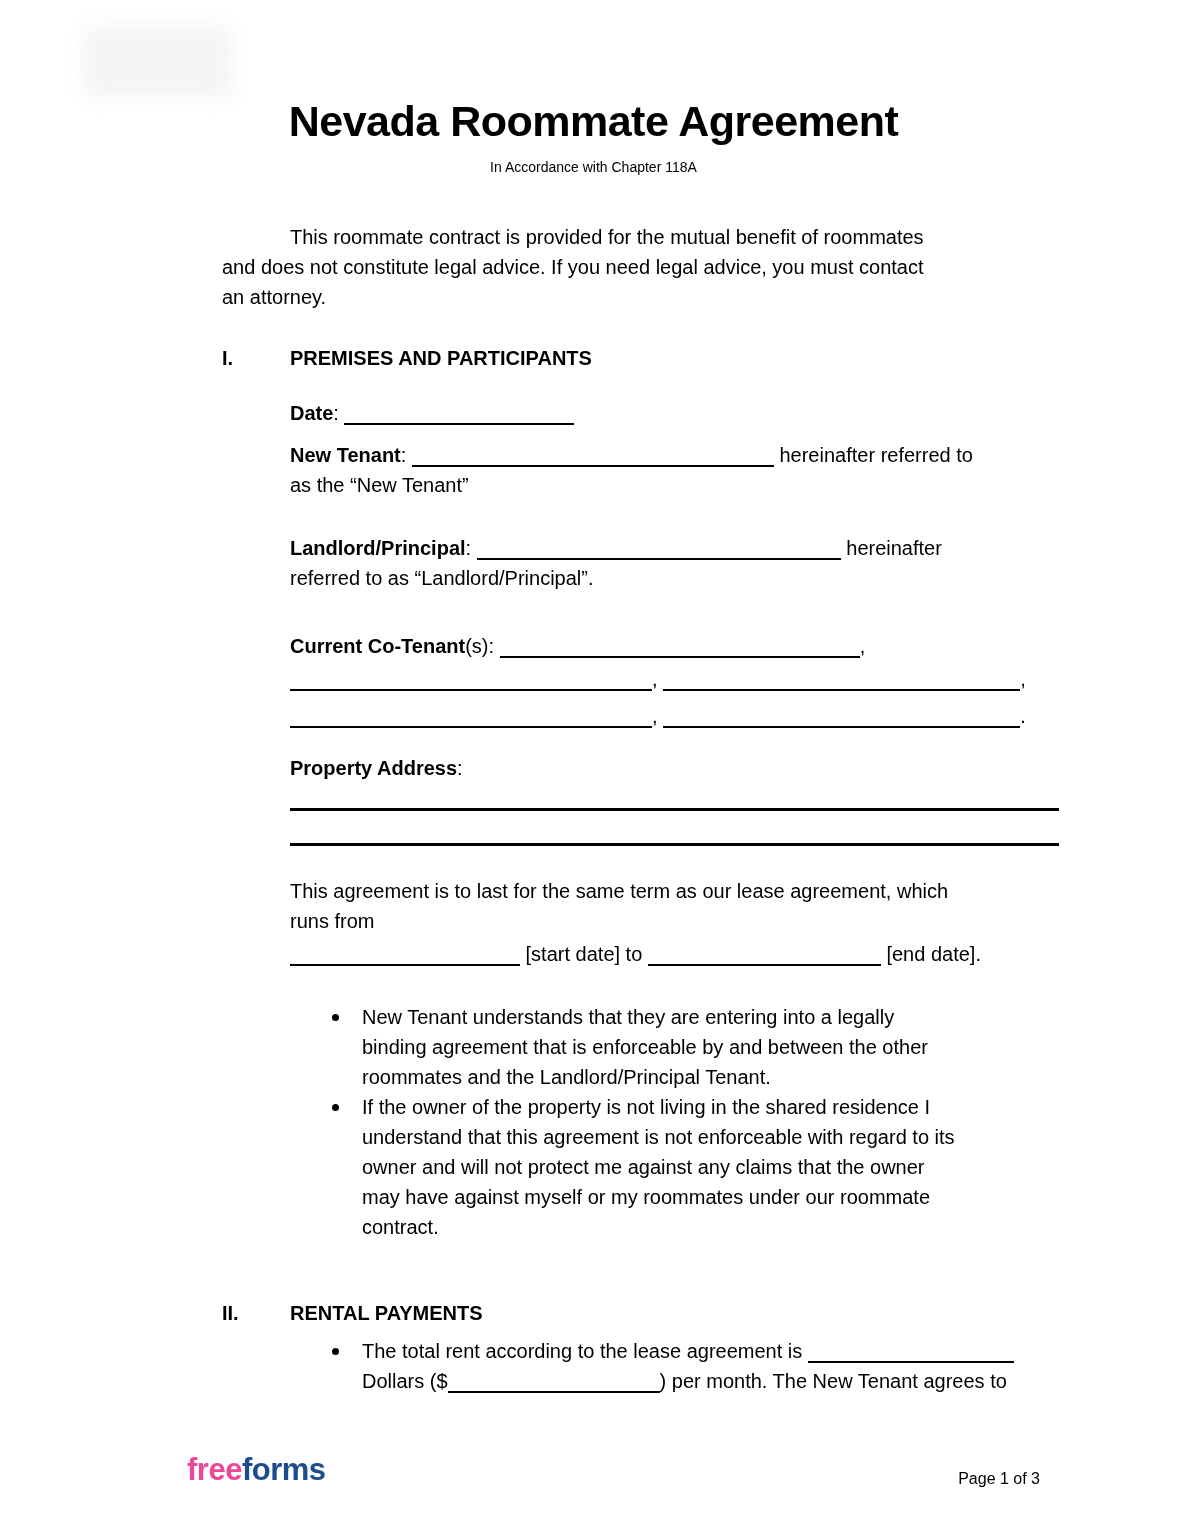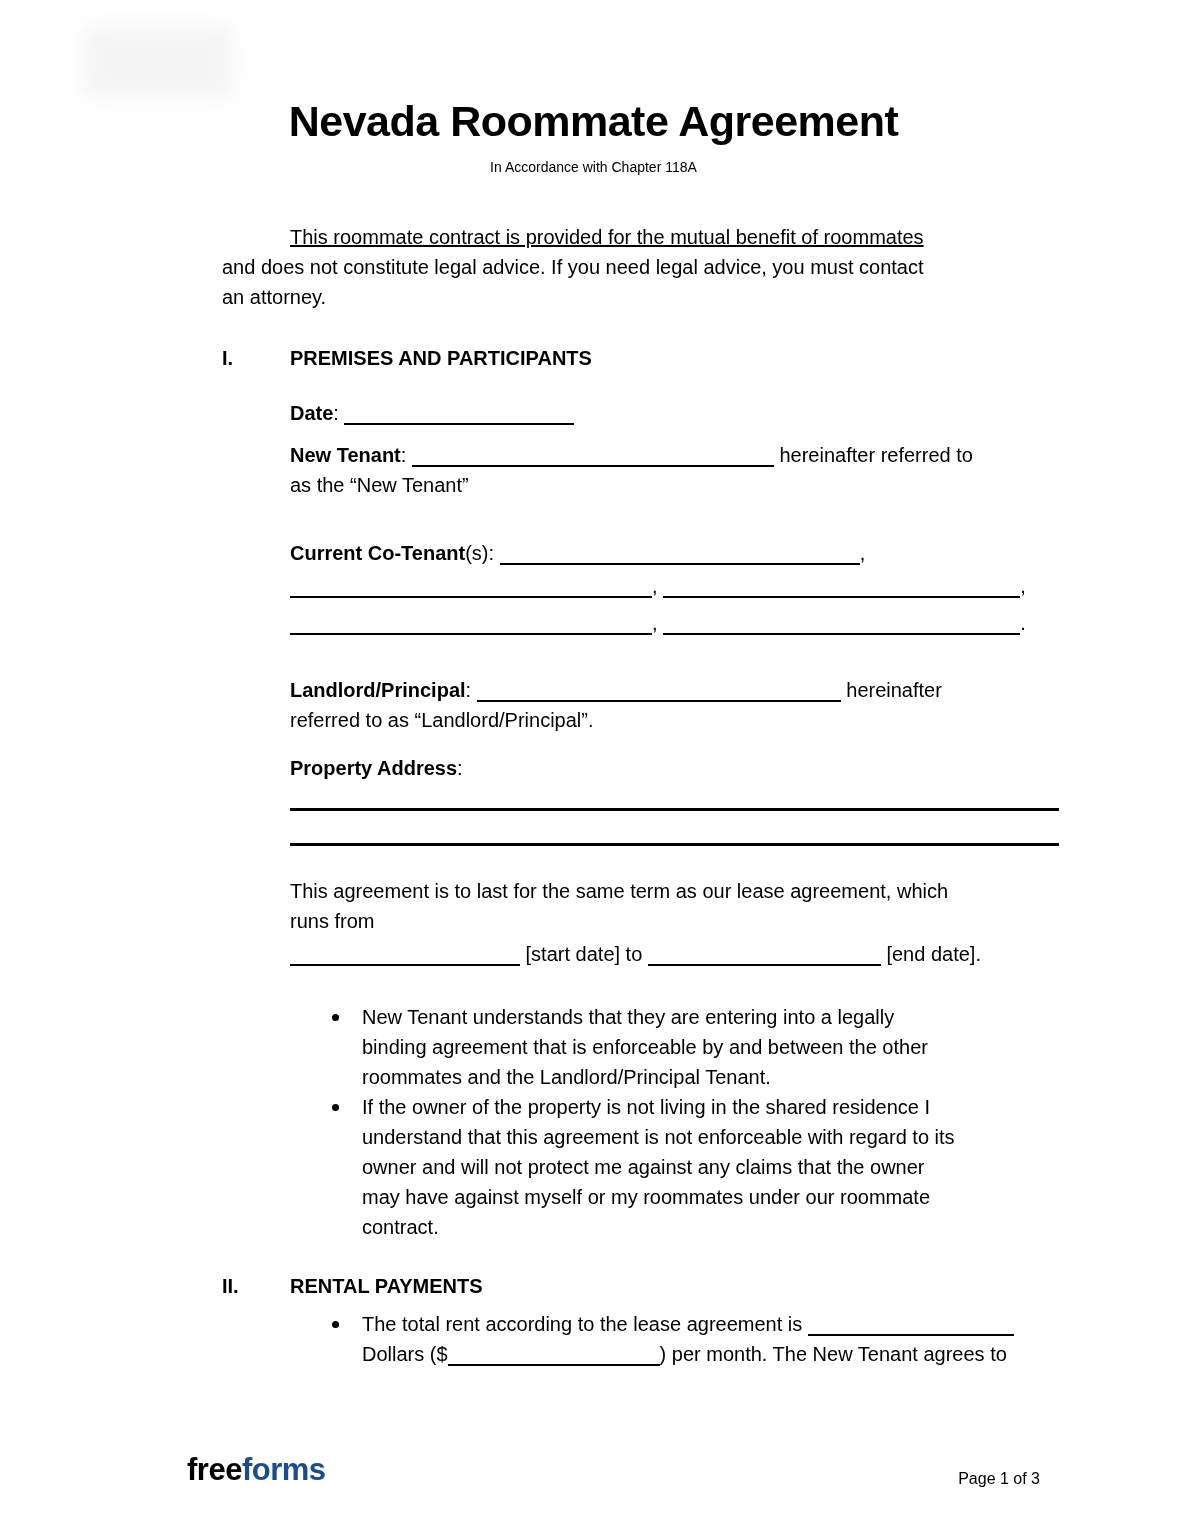--- a/index.html
+++ b/index.html
@@ -20,21 +20,21 @@
   }
   .title{
     margin:96px 0 0 0;
     text-align:center;
     font-size:43px;line-height:50px;font-weight:bold;letter-spacing:-0.5px;
   }
   .subtitle{
     margin-top:12px;text-align:center;font-size:14px;line-height:18px;
   }
   .intro{margin:46px 0 0 175px;width:860px;}
-  .indent{text-indent:68px;text-decoration:underline;}
+  .indent{text-indent:68px;}
   .sec-heading{margin-left:175px;font-weight:bold;}
   .numeral{display:inline-block;width:68px;}
   .blk{margin-left:243px;width:790px;}
   .b{font-weight:bold;}
   .bl{
     display:inline-block;height:18px;
     border-bottom:2px solid #000;
     vertical-align:-5px;
   }
   .w-date{width:230px;}
@@ -57,21 +57,21 @@
     position:relative;padding-left:72px;
   }
   ul.bullets li::before{
     content:"";position:absolute;left:42px;top:12px;
     width:7px;height:7px;border-radius:50%;background:#000;
   }
   .footer-logo{
     position:absolute;left:140px;top:1452px;
     font-size:31px;line-height:36px;font-weight:bold;letter-spacing:-0.5px;
   }
-  .brand-free{color:#000000;}
+  .brand-free{color:#ec4899;}
   .brand-forms{color:#1b4d8e;}
   .page-num{
     position:absolute;right:100px;top:1466px;font-size:16px;line-height:26px;
   }
 </style>
 </head>
 <body>
 
 <div class="page">
 
@@ -97,42 +97,42 @@
 
   <div class="blk" style="margin-top:12px">
     <div>
       <span class="b">New Tenant</span><span>:</span>
       <span class="bl w-name"></span>
       <span>hereinafter referred to</span>
     </div>
     <div>as the “New Tenant”</div>
   </div>
 
+  <div class="blk" style="margin-top:33px">
+    <div>
+      <span class="b">Landlord/Principal</span><span>:</span>
+      <span class="bl w-ll"></span>
+      <span>hereinafter</span>
+    </div>
+    <div>referred to as “Landlord/Principal”.</div>
+  </div>
+
   <div class="blk" style="margin-top:38px">
     <div>
       <span class="b">Current Co-Tenant</span><span>(s):</span>
       <span class="bl w-ct"></span><span>,</span>
     </div>
     <div class="ct-rows">
       <span class="bl w-row"></span><span>,</span>
       <span class="bl w-row2"></span><span>,</span>
     </div>
     <div class="ct-rows">
       <span class="bl w-row"></span><span>,</span>
       <span class="bl w-row2"></span><span>.</span>
     </div>
-  </div>
-
-  <div class="blk" style="margin-top:33px">
-    <div>
-      <span class="b">Landlord/Principal</span><span>:</span>
-      <span class="bl w-ll"></span>
-      <span>hereinafter</span>
-    </div>
-    <div>referred to as “Landlord/Principal”.</div>
   </div>
 
   <div class="blk" style="margin-top:18px">
     <span class="b">Property Address</span><span>:</span>
   </div>
   <div class="addr-line" style="margin-top:25px"></div>
   <div class="addr-line" style="margin-top:32px"></div>
 
   <div class="blk" style="margin-top:30px">
     <div>This agreement is to last for the same term as our lease agreement, which</div>
@@ -153,21 +153,21 @@
     </li>
     <li>
       <div>If the owner of the property is not living in the shared residence I</div>
       <div>understand that this agreement is not enforceable with regard to its</div>
       <div>owner and will not protect me against any claims that the owner</div>
       <div>may have against myself or my roommates under our roommate</div>
       <div>contract.</div>
     </li>
   </ul>
 
-  <div class="sec-heading" style="margin-top:29px">
+  <div class="sec-heading" style="margin-top:56px">
     <span class="numeral">II.</span><span>RENTAL PAYMENTS</span>
   </div>
 
   <ul class="bullets">
     <li>
       <div>
         <span>The total rent according to the lease agreement is</span>
         <span class="bl w-rent"></span>
       </div>
       <div>

